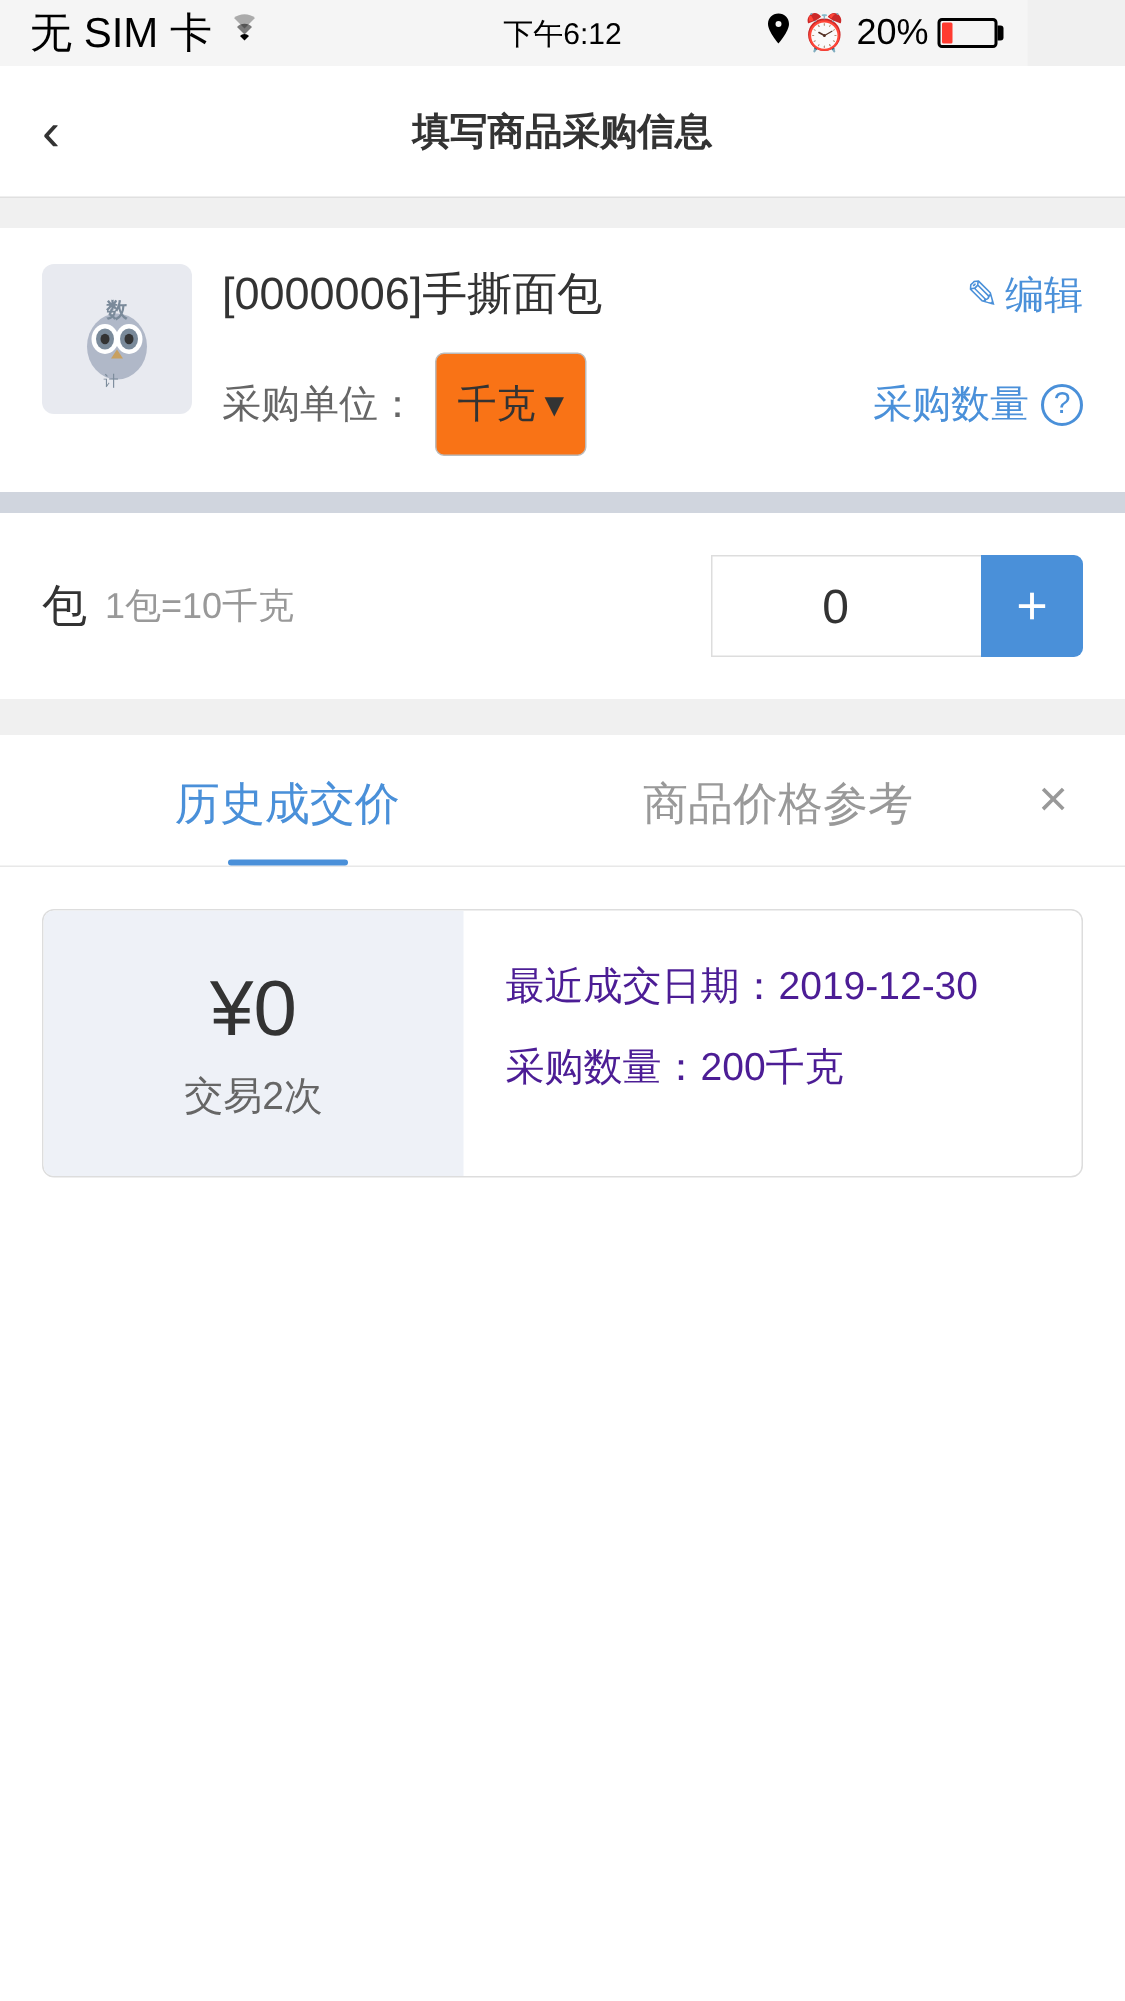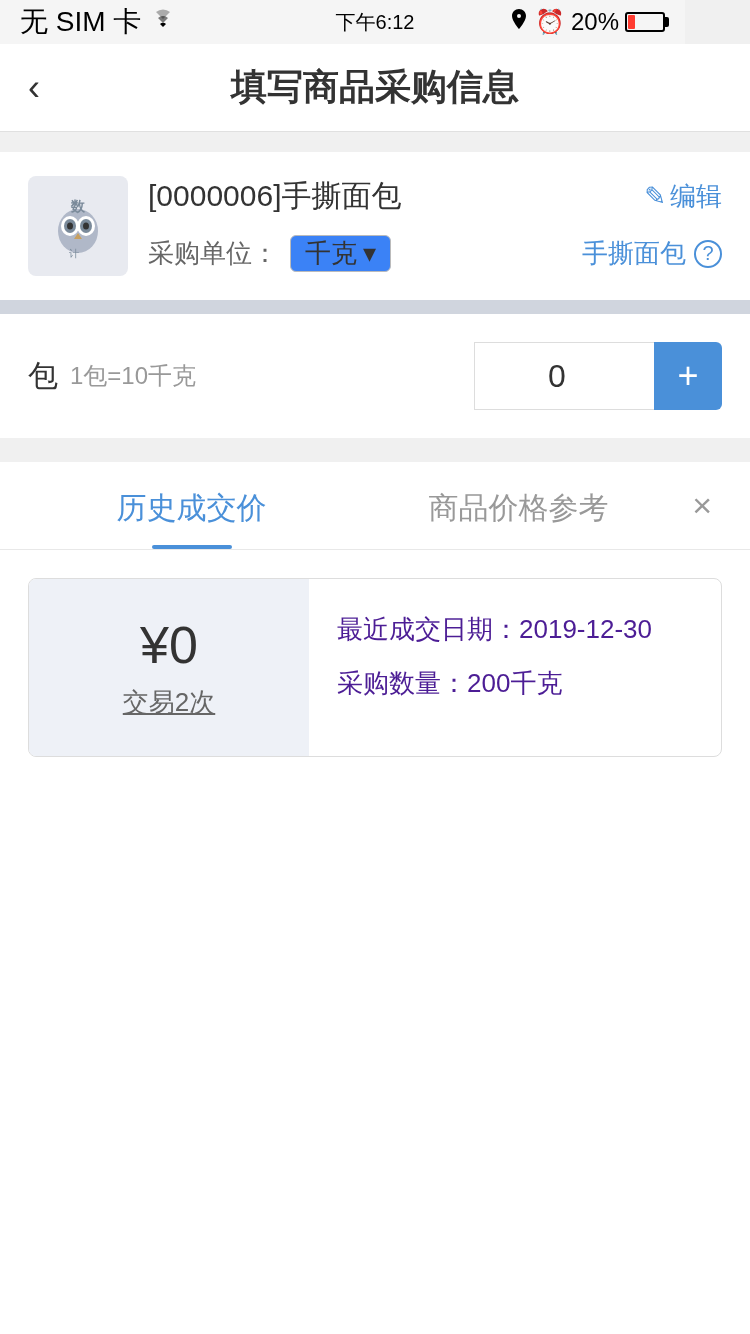--- a/index.html
+++ b/index.html
@@ -86,21 +86,21 @@
       border-bottom: 1px solid #e0e0e0;
     }
     .nav-back {
       position: absolute;
       left: 28px;
       font-size: 36px;
       color: #333;
       cursor: pointer;
     }
     .nav-title {
-      font-size: 36px;
+      font-size: 25px;
       font-weight: 600;
       color: #333;
     }
 
     
     .product-card {
       width: 750px;
       background: #fff;
       padding: 24px 28px;
       margin-top: 20px;
@@ -150,24 +150,24 @@
     .purchase-unit {
       display: flex;
       align-items: center;
       gap: 12px;
       font-size: 26px;
       color: #666;
     }
     .unit-select {
       border: 1px solid #bbb;
       border-radius: 6px;
-      padding: 0 14px;
-      font-size: 26px;
-      color: #333;
-      background: #3b82f6;
+      padding: 16px 14px;
+      font-size: 26px;
+      color: #333;
+      background: #f97316;
       display: flex;
       align-items: center;
       gap: 6px;
       cursor: pointer;
     }
     .price-ref {
       font-size: 26px;
       color: #4a90d9;
       display: flex;
       align-items: center;
@@ -299,21 +299,20 @@
     }
     .price-amount {
       font-size: 52px;
       color: #333;
       font-weight: 400;
     }
     .price-times {
       font-size: 26px;
       color: #666;
       margin-top: 10px;
-      text-decoration: underline;
     }
     .price-right {
       flex: 1;
       padding: 32px 28px;
       display: flex;
       flex-direction: column;
       gap: 18px;
     }
     .price-detail-row {
       font-size: 26px;
@@ -389,21 +388,21 @@
       </div>
       <div class="purchase-row">
         <div class="purchase-unit">
           <span>采购单位：</span>
           <div class="unit-select">
             <span>千克</span>
             <span>▾</span>
           </div>
         </div>
         <div class="price-ref">
-          <span>手撕面包</span>
+          <span>采购数量</span>
           <span style="width:28px;height:28px;border:2px solid #4a90d9;border-radius:50%;display:inline-flex;align-items:center;justify-content:center;font-size:20px;color:#4a90d9;">?</span>
         </div>
       </div>
     </div>
   </div>
 </div>
 
 <div class="divider-bar"></div>
 
 <div class="quantity-row">

